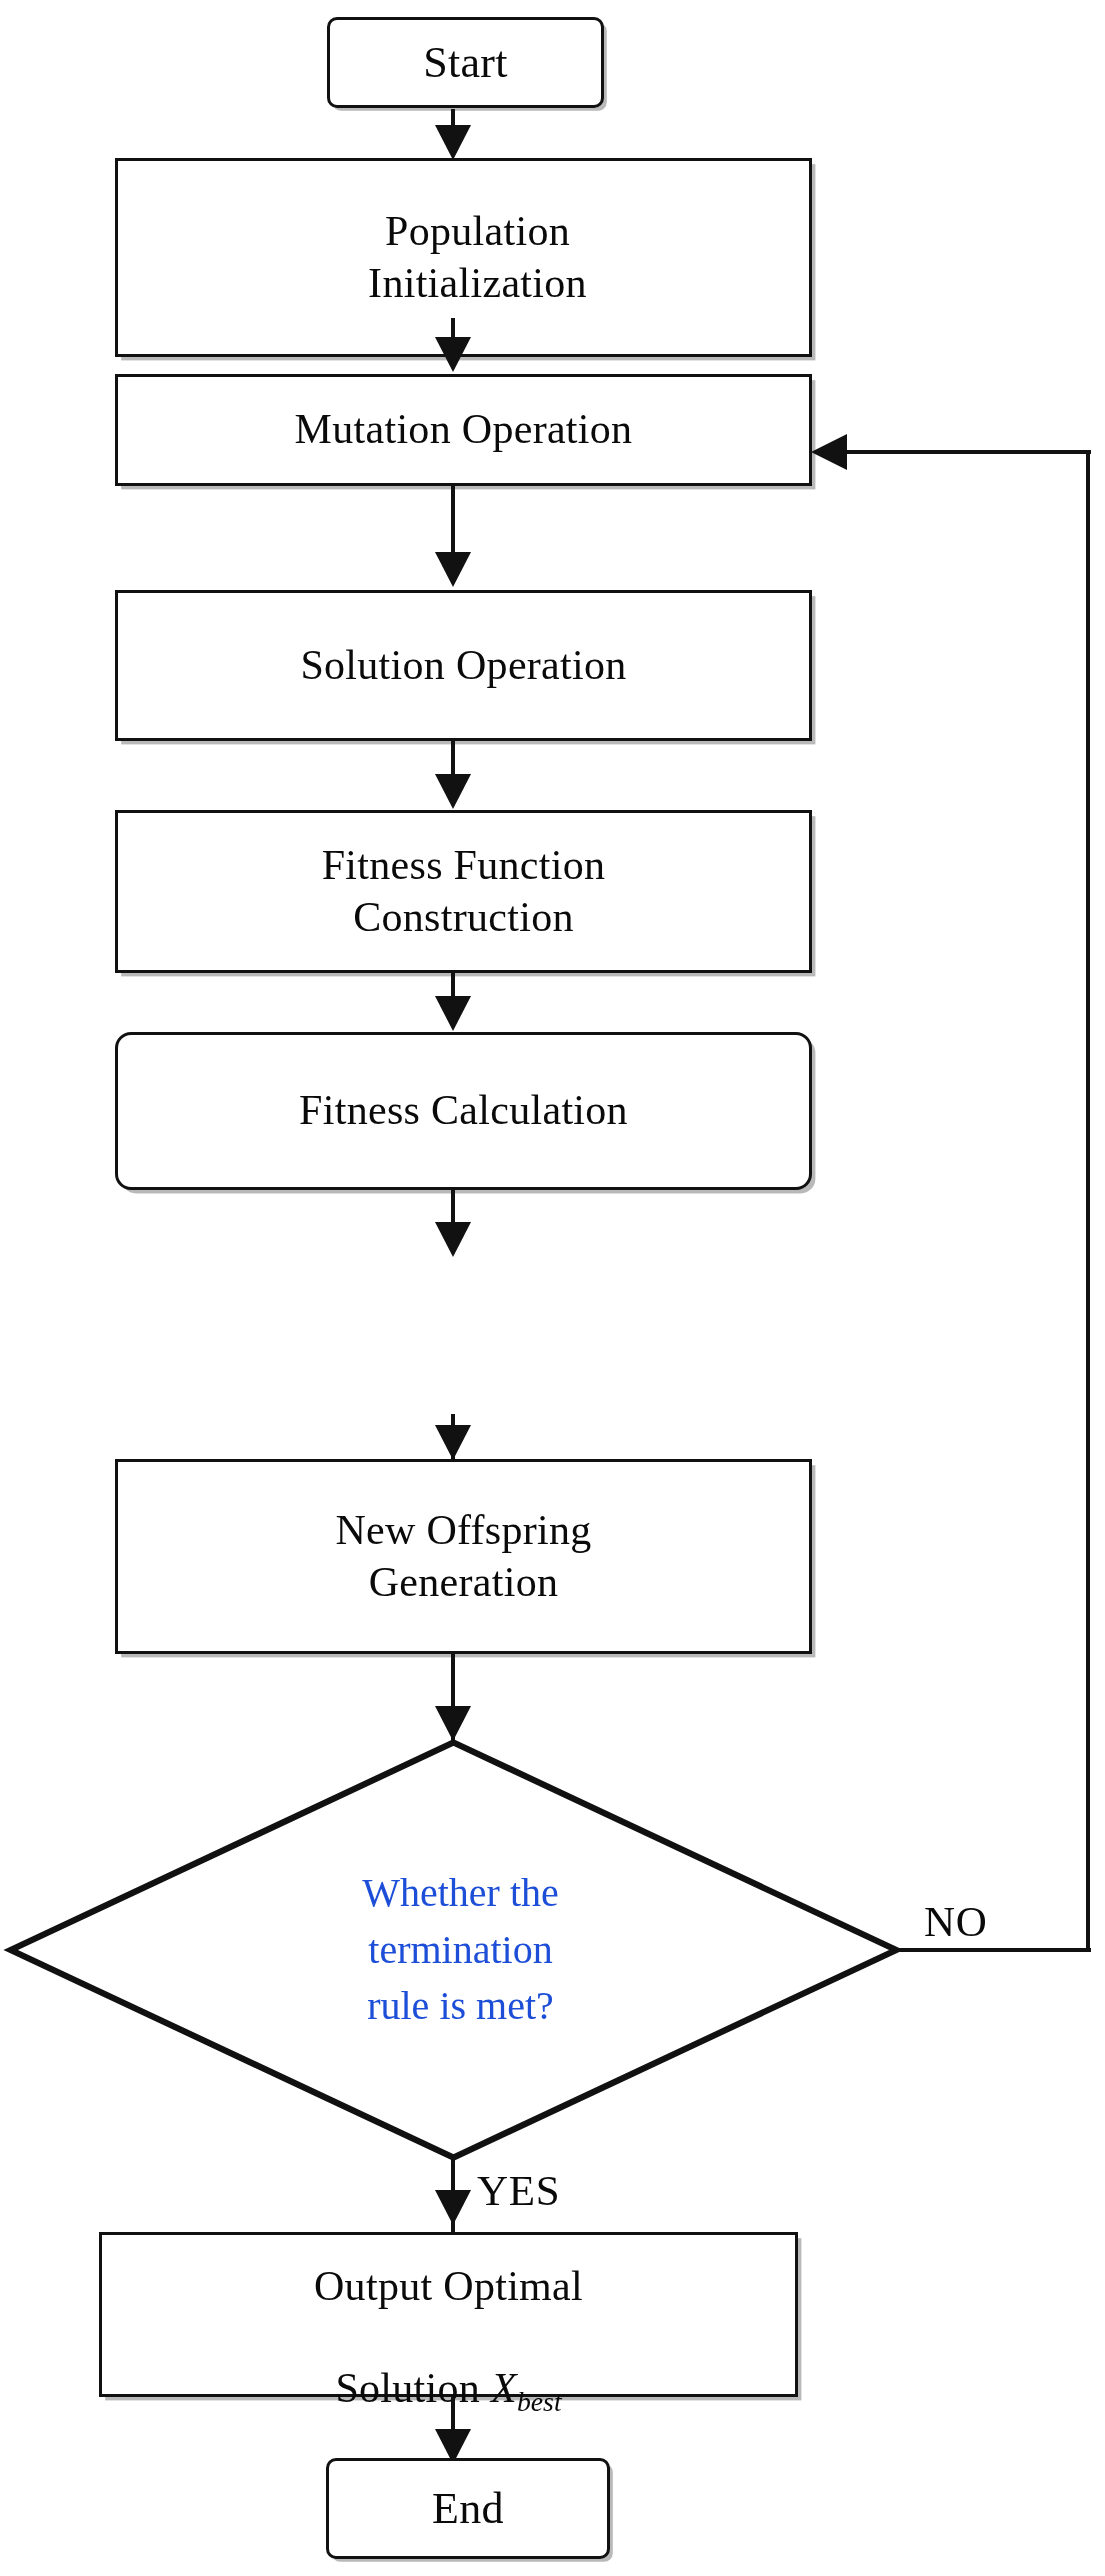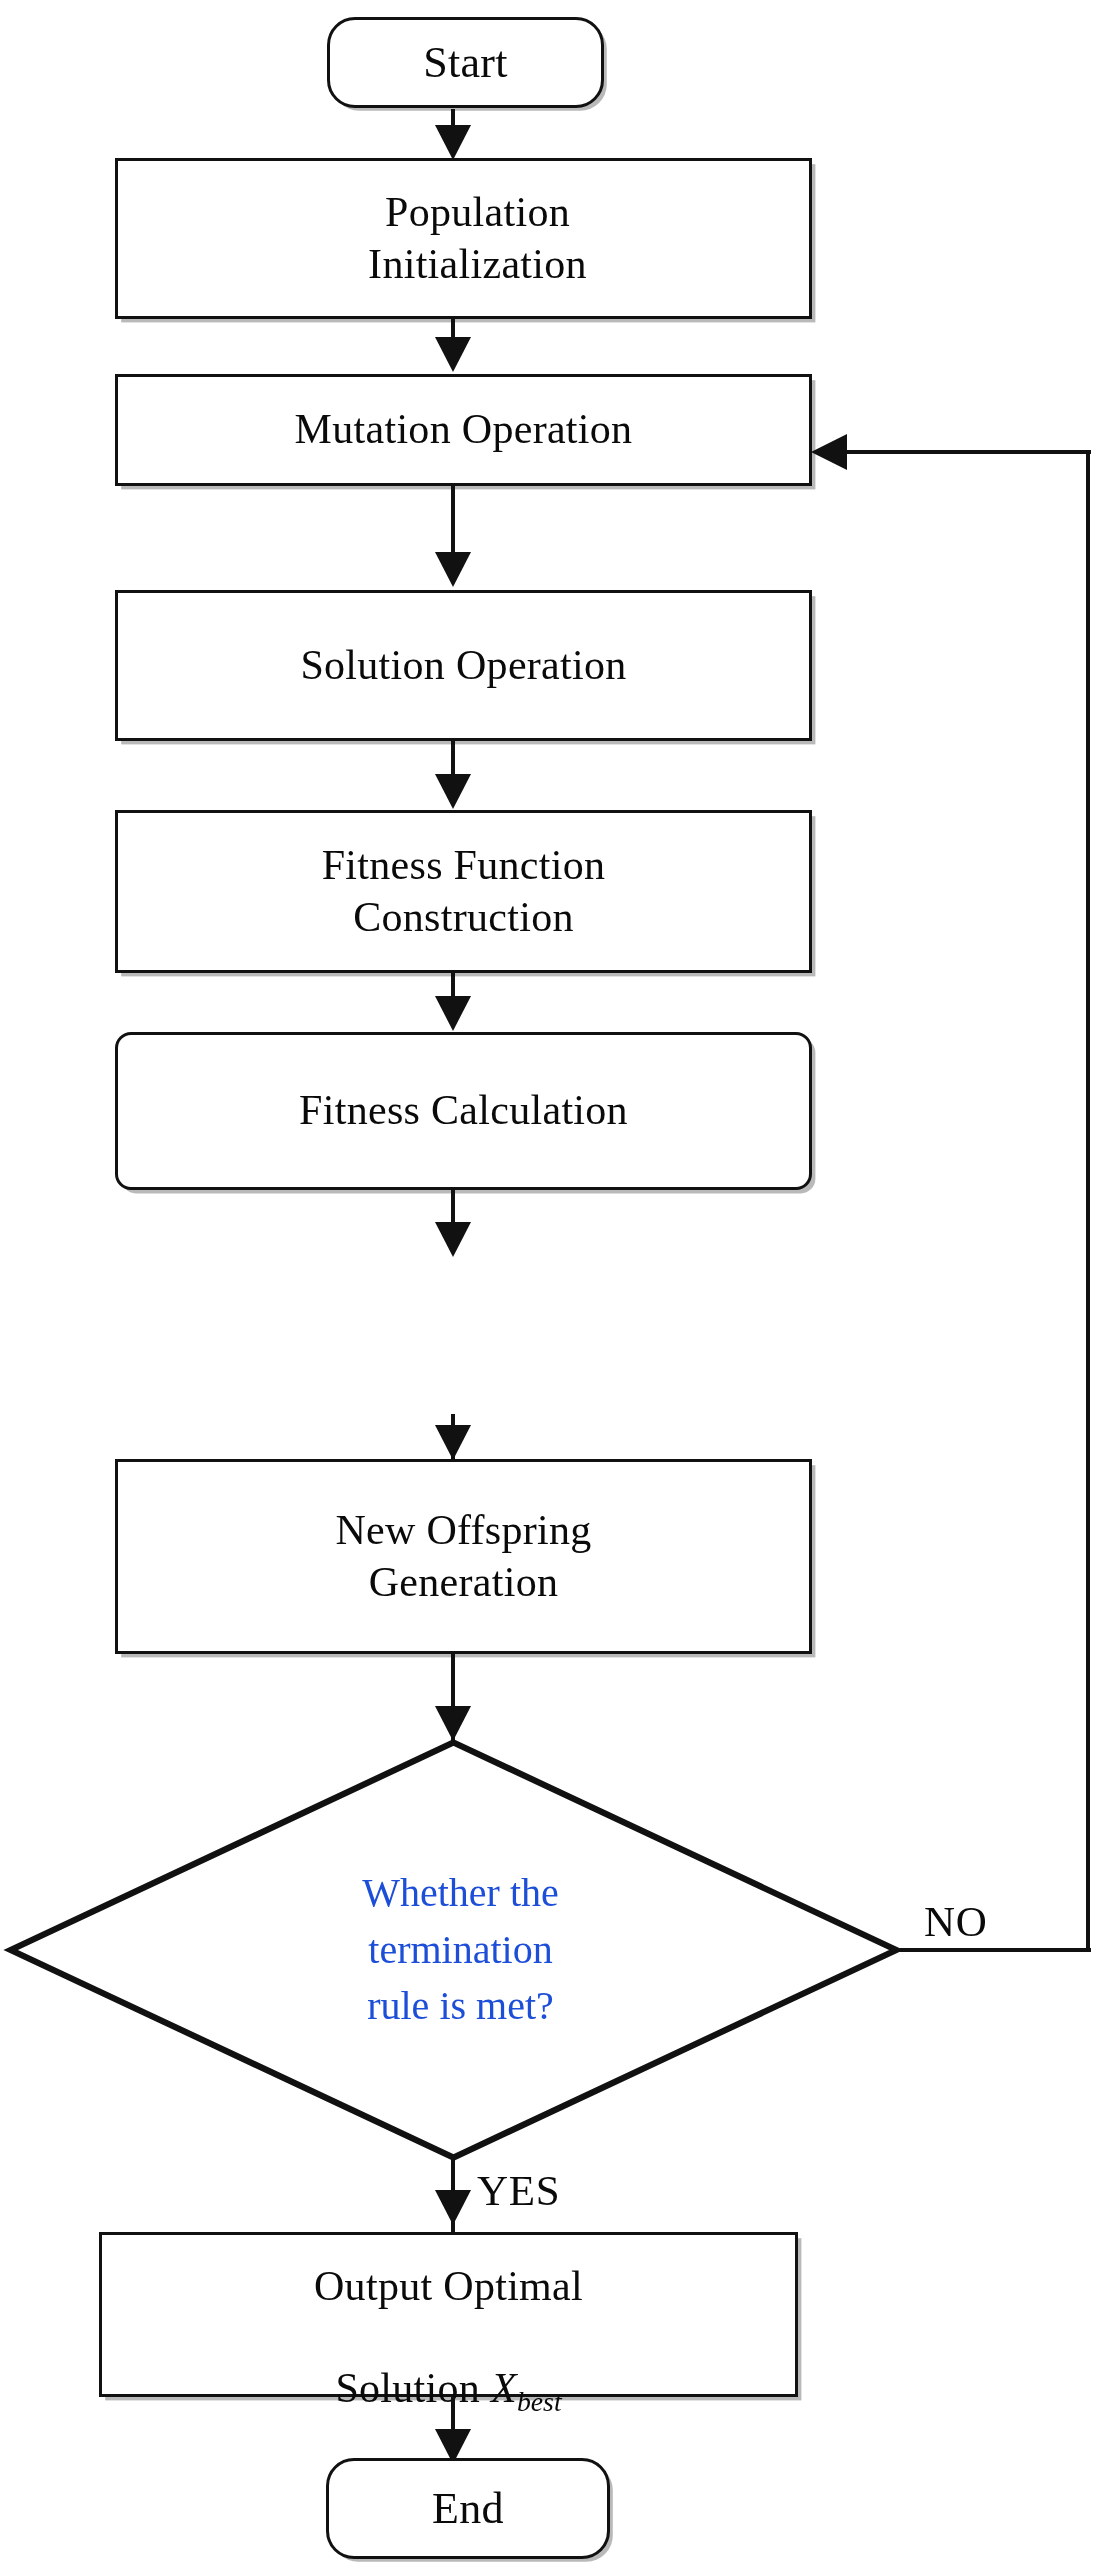--- a/index.html
+++ b/index.html
@@ -27,21 +27,21 @@
     display: flex;
     align-items: center;
     justify-content: center;
     text-align: center;
     color: #0a0a0a;
     line-height: 1.22;
     letter-spacing: 0.3px;
     box-shadow: 4.8px 4.8px 0 -1.4px #b9b9b9;
   }
   .node.terminator {
-    border-radius: 28px;
+    border-radius: 10px;
     box-shadow: 4.2px 4.2px 0 -1.4px #b9b9b9;
   }
   .node .label {
     white-space: pre-line;
     padding: 0 7px;
   }
   .fs-lg { font-size: 44px; }
   .fs-md { font-size: 42px; }
 
   
@@ -118,21 +118,21 @@
 
 <div id="canvas">
 
   <div class="node terminator fs-lg" style="left:327px; top:17.3px; width:277px; height:91px;">
     <span class="label">Start</span>
   </div>
 
   <div class="vline" style="left:451px; top:109px; height:33px;"></div>
   <div class="arrow-down" style="left:435px; top:125px;"></div>
 
-  <div class="node fs-md" style="left:115px; top:158px; width:697px; height:161px;padding-left:28px;">
+  <div class="node fs-md" style="left:115px; top:158px; width:697px; height:199px;padding-left:28px;">
     <span class="label">Population
 Initialization</span>
   </div>
 
   <div class="vline" style="left:451px; top:318px; height:30px;"></div>
   <div class="arrow-down" style="left:435px; top:337px;"></div>
 
   <div class="node fs-md" style="left:115px; top:374px; width:697px; height:112px;">
     <span class="label">Mutation Operation</span>
   </div>

